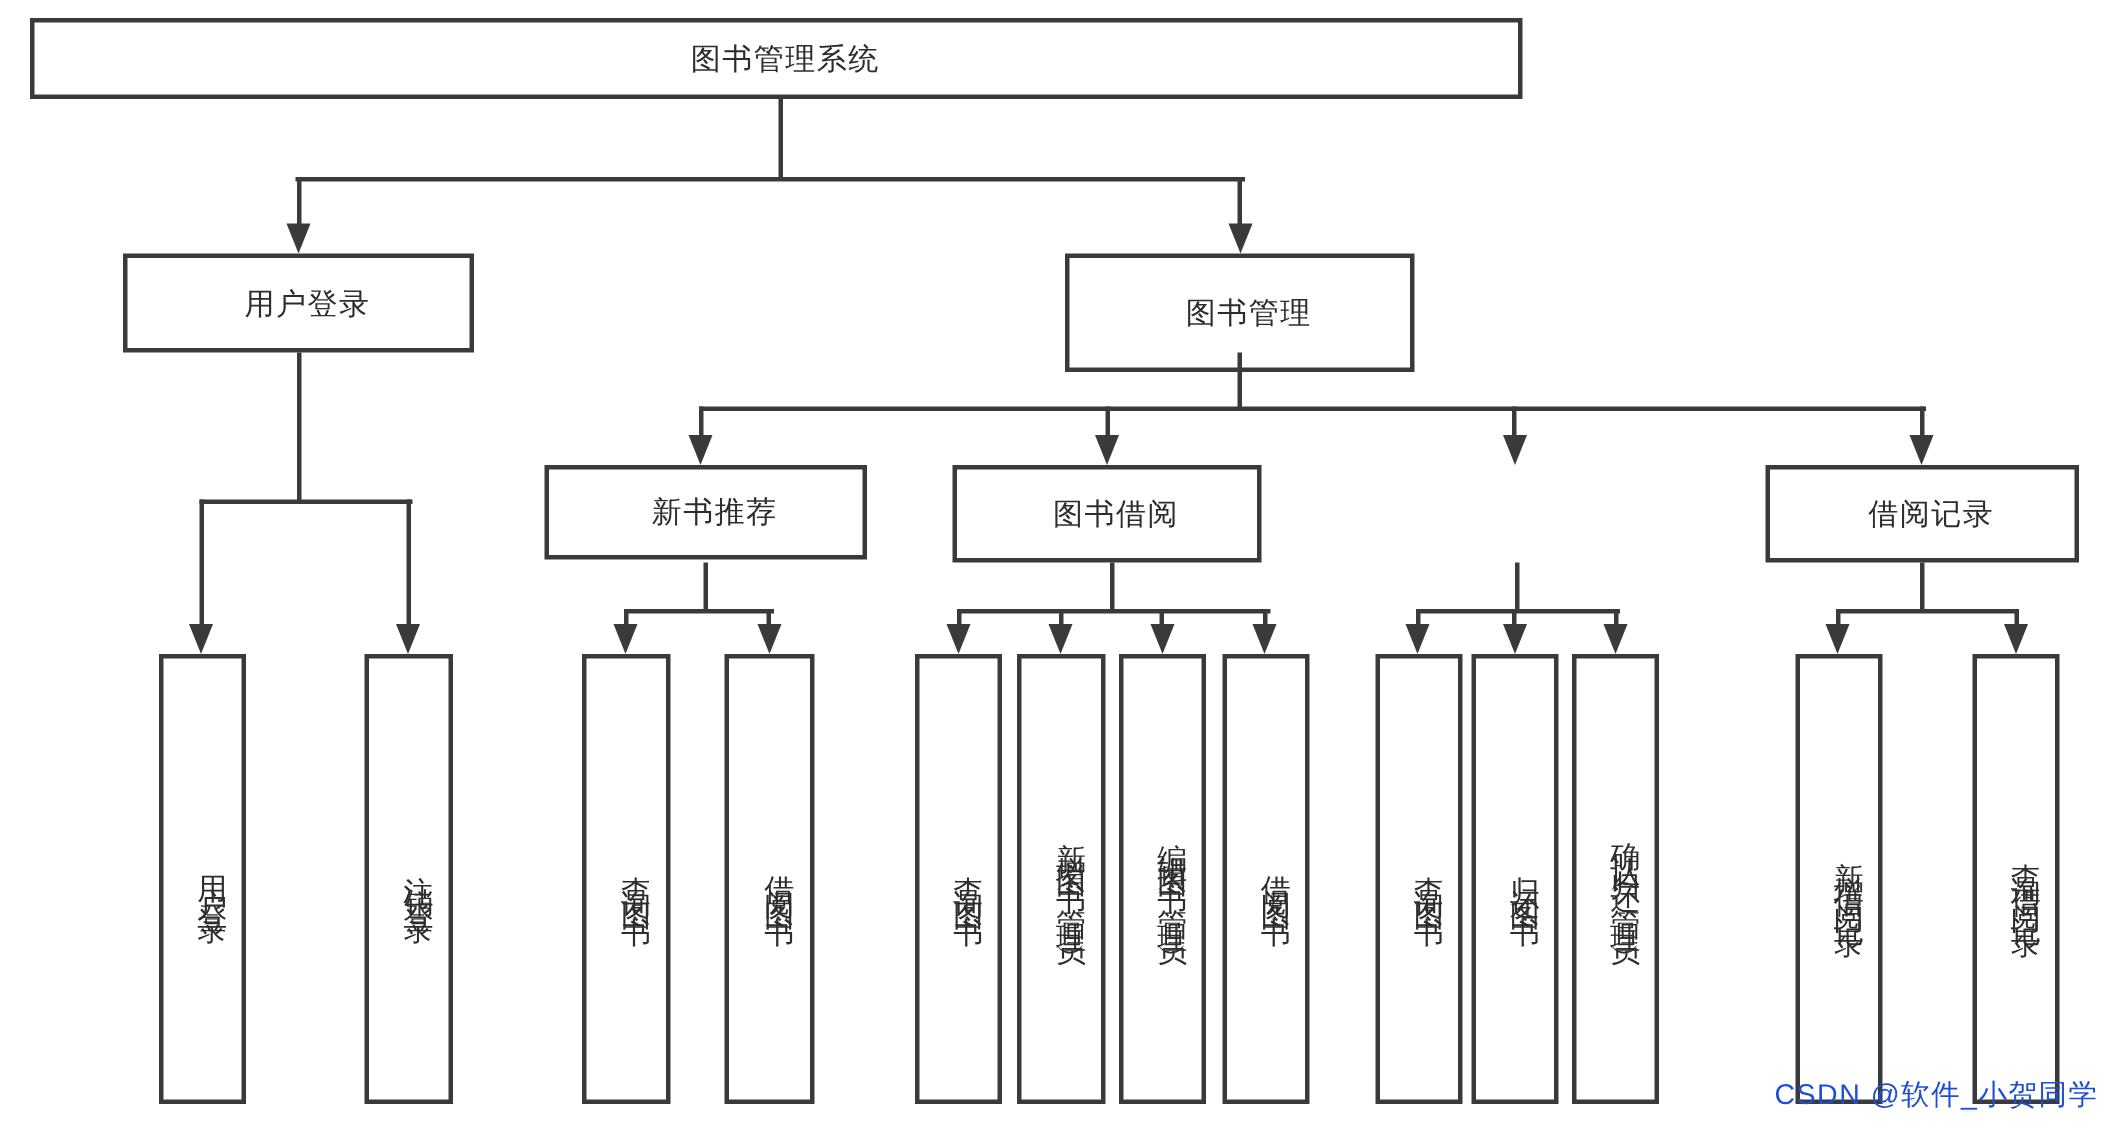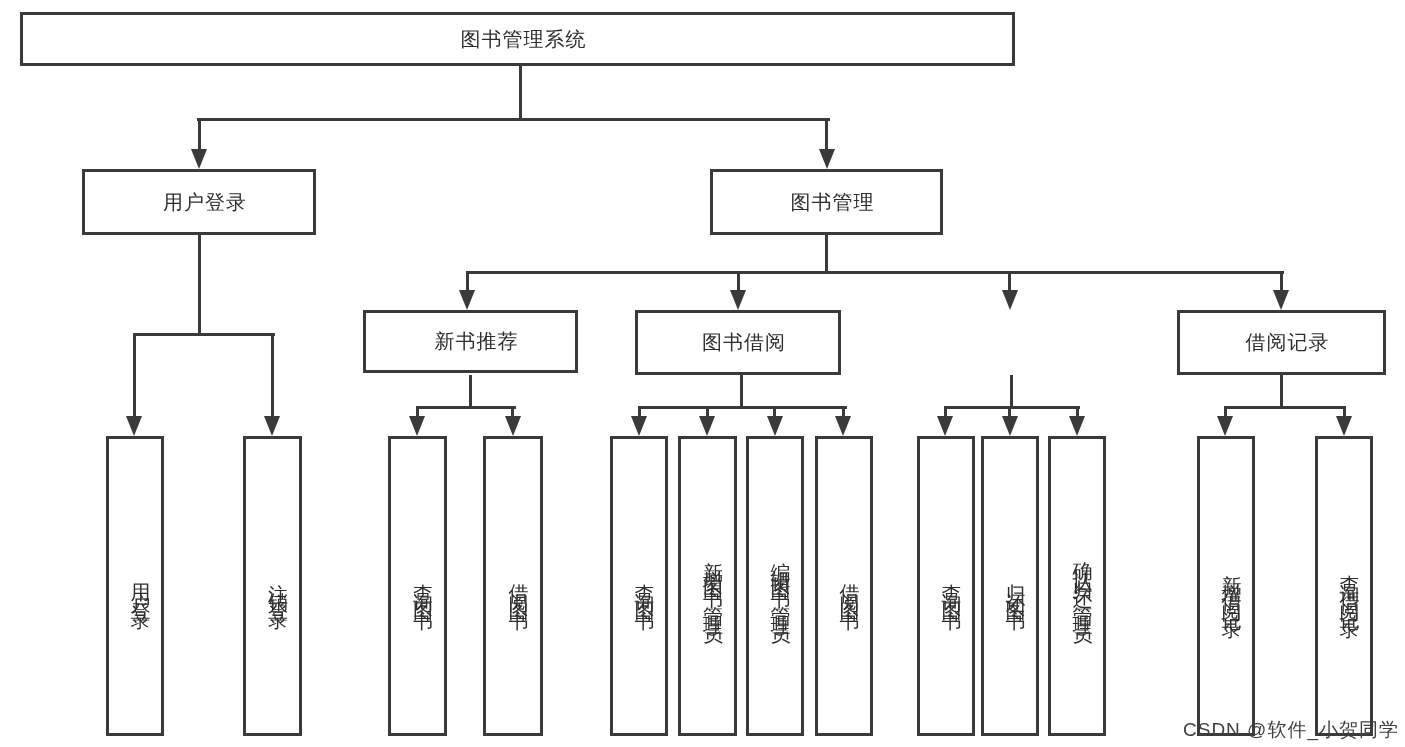--- a/index.html
+++ b/index.html
@@ -29,21 +29,21 @@
     padding-left: 12px;
   }
   .box .lbl {
     font-size: 20px;
     letter-spacing: 1px;
     white-space: nowrap;
   }
   
   .root { left: 20px;  top: 12px;  width: 995px; height: 54px; }
   .l2a  { left: 82px;  top: 169px; width: 234px; height: 66px; }
-  .l2b  { left: 710px; top: 169px; width: 233px; height: 66px; }
+  .l2b  { left: 710px; top: 169px; width: 233px; height: 79px; }
   .l3a  { left: 363px;  top: 310px; width: 215px; height: 63px; }
   .l3b  { left: 635px;  top: 310px; width: 206px; height: 65px; }
   .l3c  { left: 905px;  top: 310px; width: 212px; height: 65px; }
   .l3d  { left: 1177px; top: 310px; width: 209px; height: 65px; }
   
   .leaf { top: 436px; width: 58px; height: 300px; }
   .leaf .lbl {
     writing-mode: vertical-rl;
     text-orientation: mixed;
     letter-spacing: 9px;
@@ -75,21 +75,21 @@
     height: 0;
     border-left: 8px solid transparent;
     border-right: 8px solid transparent;
     border-top: 20px solid #3a3a3a;
   }
   .watermark {
     position: absolute;
     left: 1183px;
     top: 717px;
     font-size: 19px;
-    color: #404040;
+    color: #1d4ed8;
     letter-spacing: 1px;
     z-index: 10;
     white-space: nowrap;
   }
 </style>
 </head>
 <body>
 
 <div class="stage">
 

